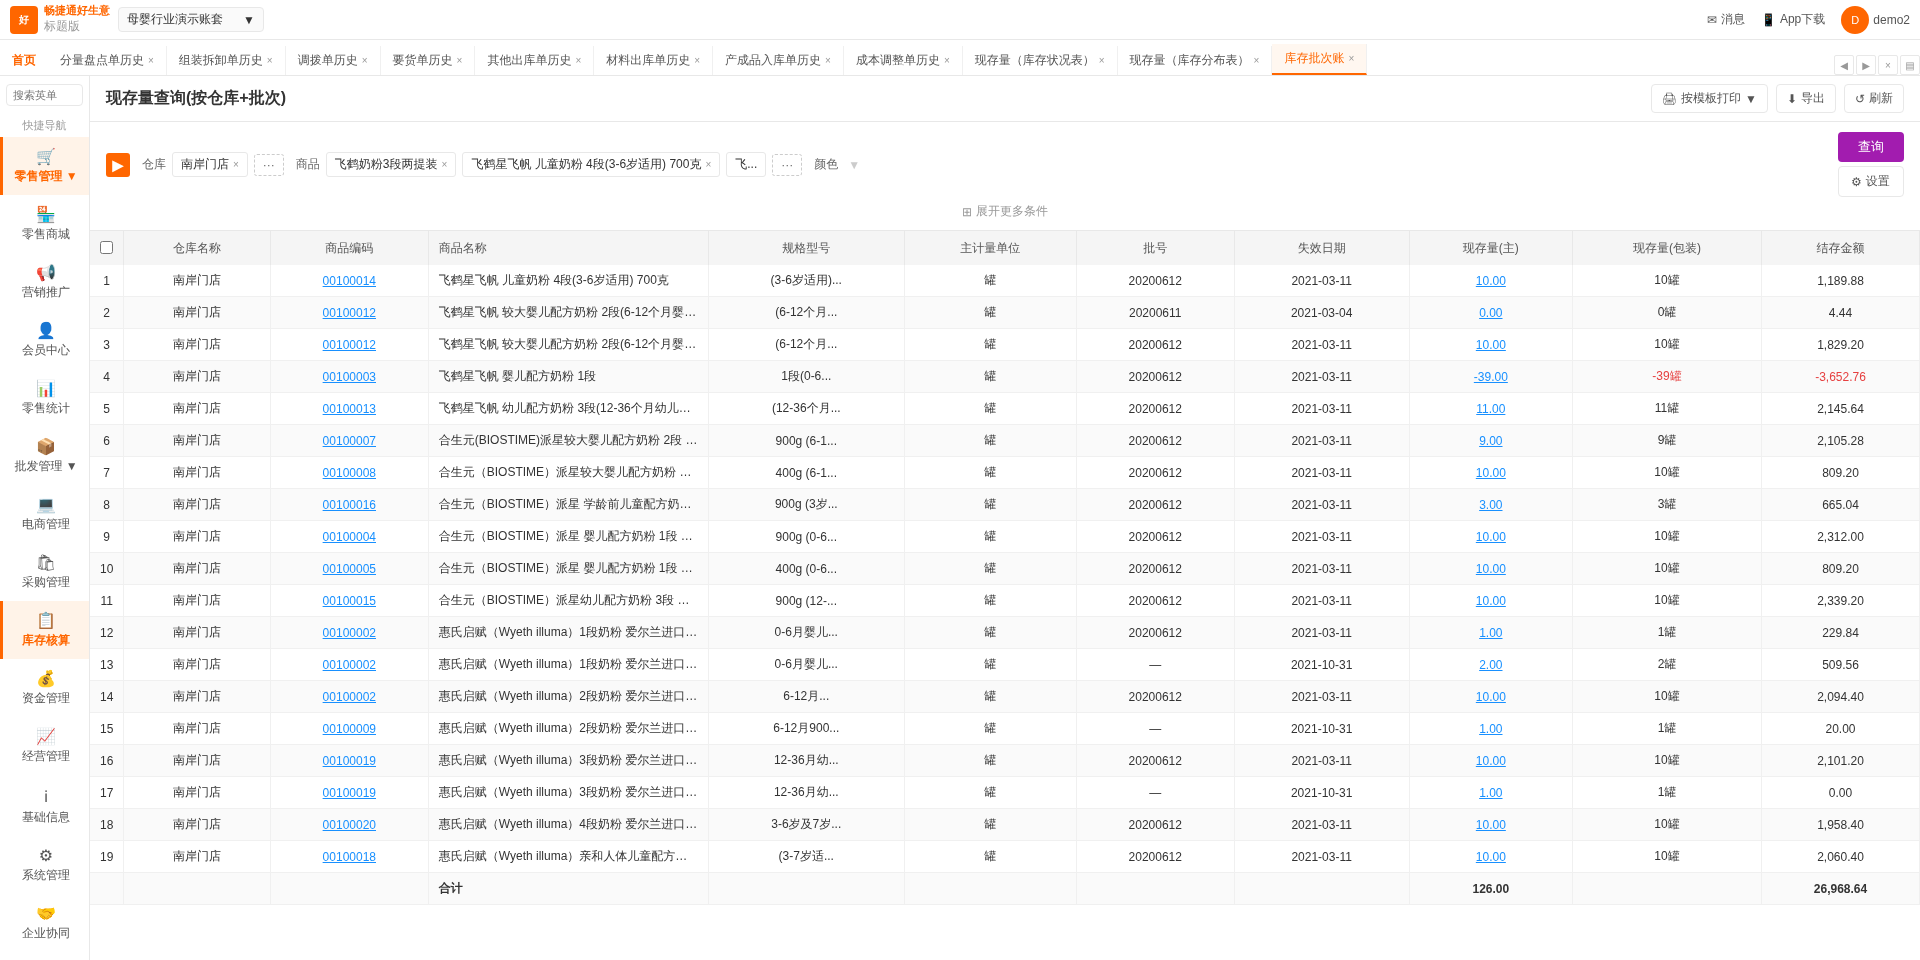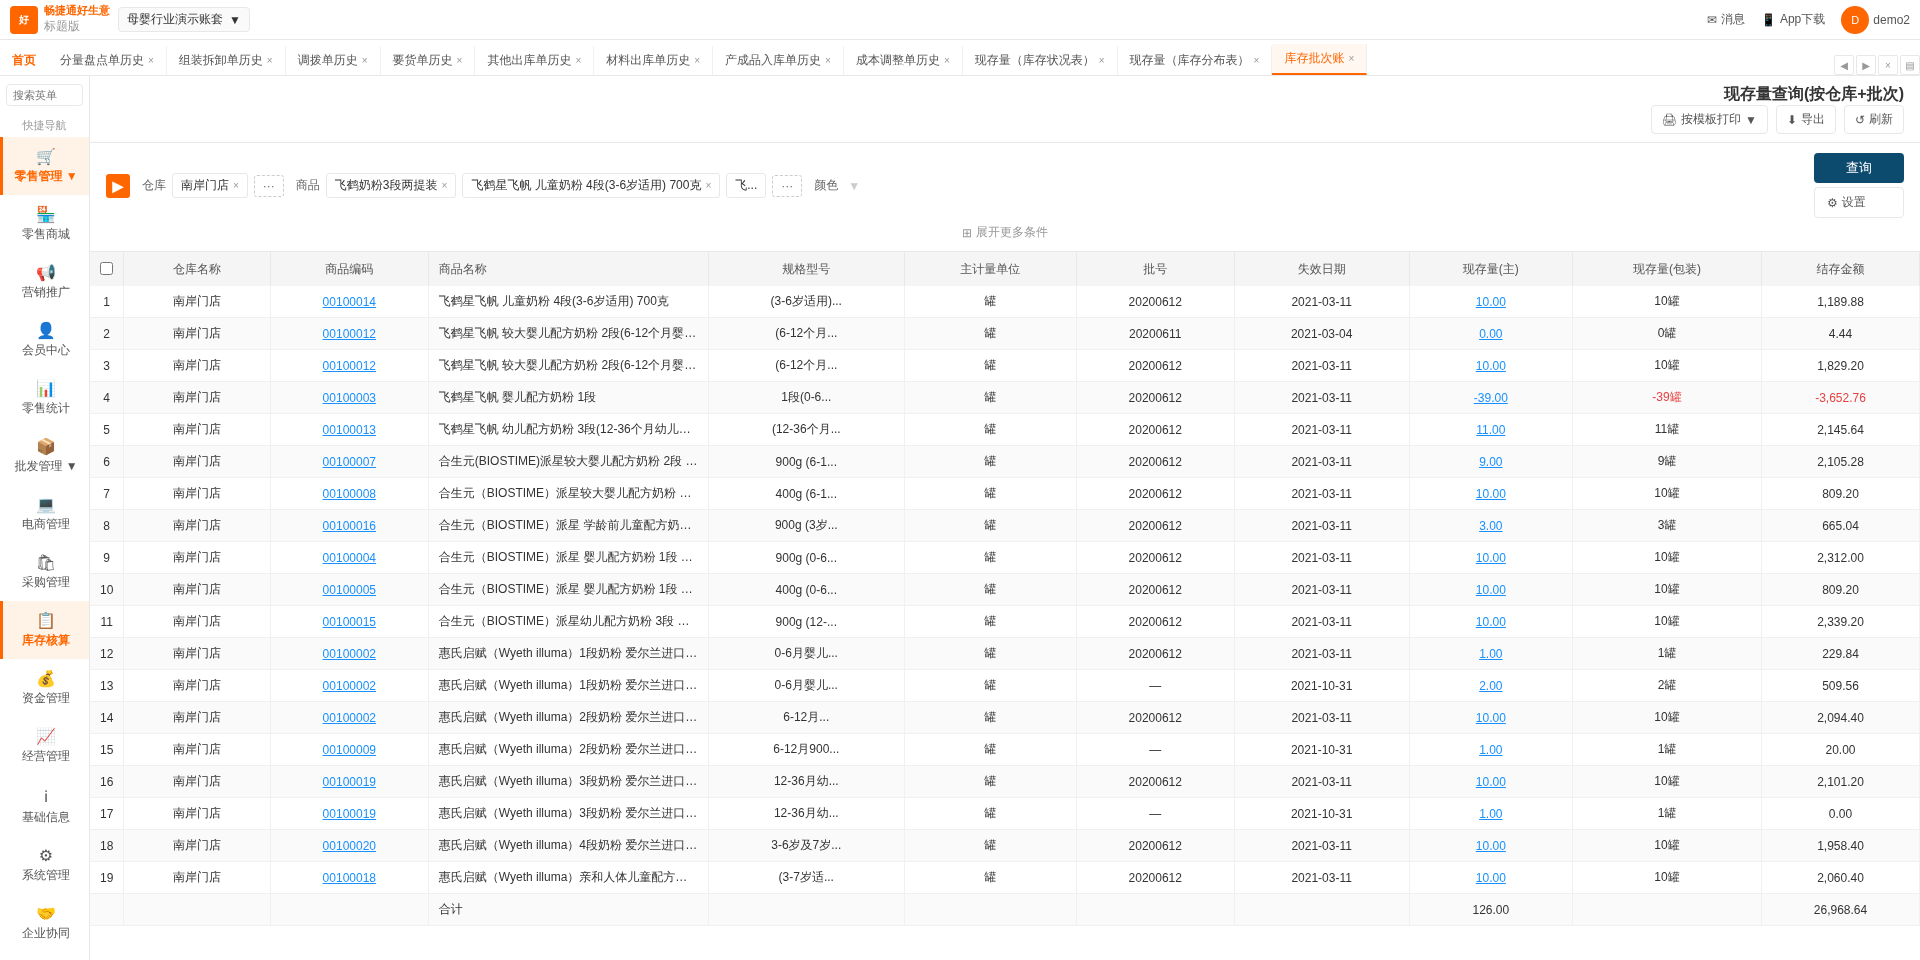--- a/index.html
+++ b/index.html
@@ -5,21 +5,21 @@
     * { box-sizing: border-box; margin: 0; padding: 0; }
     body { font-family: 'Microsoft YaHei', Arial, sans-serif; font-size: 12px; background: #f5f5f5; color: #333; overflow: hidden; }
 
     
     .top-bar { height: 40px; background: #fff; border-bottom: 1px solid #e8e8e8; display: flex; align-items: center; padding: 0 10px; justify-content: space-between; }
     .top-bar-left { display: flex; align-items: center; gap: 8px; }
     .logo-area { display: flex; align-items: center; gap: 6px; }
     .logo-icon { width: 28px; height: 28px; background: #ff6600; border-radius: 4px; display: flex; align-items: center; justify-content: center; color: #fff; font-size: 10px; font-weight: bold; }
     .logo-text { font-size: 11px; color: #ff6600; font-weight: bold; line-height: 1.2; }
     .logo-sub { font-size: 12px; color: #999; }
-    .dropdown-selector { display: flex; align-items: center; gap: 6px; border: 1px solid #e8e8e8; border-radius: 4px; padding: 3px 8px; cursor: pointer; background: #fafafa; font-size: 12px; }
+    .dropdown-selector { display: flex; align-items: center; gap: 20px; border: 1px solid #e8e8e8; border-radius: 4px; padding: 3px 8px; cursor: pointer; background: #fafafa; font-size: 12px; }
     .top-bar-right { display: flex; align-items: center; gap: 16px; }
     .top-bar-item { display: flex; align-items: center; gap: 4px; cursor: pointer; color: #555; font-size: 12px; }
     .avatar { width: 28px; height: 28px; border-radius: 50%; background: #ff6600; display: flex; align-items: center; justify-content: center; color: #fff; font-size: 11px; }
 
     
     .nav-tabs { height: 36px; background: #fff; border-bottom: 1px solid #e8e8e8; display: flex; align-items: flex-end; padding: 0 0; overflow: hidden; }
     .nav-tab { display: flex; align-items: center; gap: 4px; padding: 6px 12px; font-size: 12px; cursor: pointer; white-space: nowrap; color: #555; border-right: 1px solid #f0f0f0; }
     .nav-tab.active { color: #ff6600; background: #fff7f0; border-bottom: 2px solid #ff6600; }
     .nav-tab .close-x { color: #999; font-size: 10px; cursor: pointer; }
     .nav-home { color: #ff6600; font-weight: bold; padding: 6px 12px; cursor: pointer; }
@@ -35,52 +35,52 @@
     .sidebar-search-box { width: 100%; padding: 4px 6px; border: 1px solid #e8e8e8; border-radius: 4px; font-size: 11px; color: #999; }
     .sidebar-nav-label { padding: 4px 8px; font-size: 11px; color: #999; cursor: pointer; text-align: center; }
     .sidebar-item { padding: 10px 8px; text-align: center; cursor: pointer; font-size: 12px; color: #555; border-left: 3px solid transparent; }
     .sidebar-item.active { background: #fff3e8; color: #ff6600; border-left: 3px solid #ff6600; font-weight: bold; }
     .sidebar-item .icon { font-size: 16px; display: block; margin-bottom: 2px; }
 
     
     .content { flex: 1; overflow: hidden; display: flex; flex-direction: column; }
 
     
-    .page-header { background: #fff; padding: 8px 16px; border-bottom: 1px solid #e8e8e8; display: flex; align-items: flex-end; justify-content: space-between; flex-direction: column; }
+    .page-header { background: #fff; padding: 8px 16px; border-bottom: 1px solid #e8e8e8; display: flex; align-items: center; justify-content: space-between; }
     .page-title { font-size: 16px; font-weight: bold; color: #333; }
     .page-actions { display: flex; align-items: center; gap: 8px; }
     .btn-template { display: flex; align-items: center; gap: 4px; padding: 5px 10px; border: 1px solid #e8e8e8; border-radius: 4px; cursor: pointer; font-size: 12px; color: #555; background: #fff; }
     .btn-export { display: flex; align-items: center; gap: 4px; padding: 5px 10px; border: 1px solid #e8e8e8; border-radius: 4px; cursor: pointer; font-size: 12px; color: #555; background: #fff; }
     .btn-refresh { display: flex; align-items: center; gap: 4px; padding: 5px 10px; border: 1px solid #e8e8e8; border-radius: 4px; cursor: pointer; font-size: 12px; color: #555; background: #fff; }
 
     
     .filter-area { background: #fff; padding: 10px 16px; border-bottom: 1px solid #e8e8e8; }
     .filter-row { display: flex; align-items: center; gap: 12px; flex-wrap: wrap; }
     .filter-item { display: flex; align-items: center; gap: 6px; }
     .filter-label { font-size: 12px; color: #666; white-space: nowrap; }
     .filter-tag { display: inline-flex; align-items: center; gap: 4px; background: #fff; border: 1px solid #e8e8e8; border-radius: 3px; padding: 3px 8px; font-size: 12px; color: #333; }
     .filter-tag .remove { color: #999; cursor: pointer; font-size: 10px; }
     .filter-more-btn { display: flex; align-items: center; gap: 4px; color: #666; cursor: pointer; font-size: 12px; padding: 3px 8px; border: 1px dashed #ccc; border-radius: 3px; }
     .filter-expand-btn { display: flex; align-items: center; gap: 4px; color: #999; cursor: pointer; font-size: 12px; margin-top: 6px; justify-content: center; }
-    .btn-search { background: #0c4a6e; color: #fff; border: none; border-radius: 4px; padding: 6px 32px; cursor: pointer; font-size: 13px; }
+    .btn-search { background: #a21caf; color: #fff; border: none; border-radius: 4px; padding: 6px 20px; cursor: pointer; font-size: 13px; }
     .btn-settings { background: #fff; color: #555; border: 1px solid #e8e8e8; border-radius: 4px; padding: 6px 12px; cursor: pointer; font-size: 12px; display: flex; align-items: center; gap: 4px; }
     .search-btns { display: flex; flex-direction: column; gap: 4px; margin-left: auto; }
 
     
     .table-container { flex: 1; overflow: auto; padding: 0 0; background: #fff; }
     table { width: 100%; border-collapse: collapse; font-size: 12px; }
     thead tr { background: #f5f5f5; }
     thead th { padding: 8px 10px; text-align: center; border-bottom: 1px solid #e8e8e8; border-right: 1px solid #e8e8e8; font-weight: normal; color: #555; white-space: nowrap; position: sticky; top: 1px; background: #f5f5f5; z-index: 1; }
     tbody tr { background: #fff; }
     tbody tr:nth-child(even) { background: #fafafa; }
     tbody td { padding: 7px 10px; border-bottom: 1px solid #f0f0f0; border-right: 1px solid #f0f0f0; text-align: center; white-space: nowrap; overflow: hidden; text-overflow: ellipsis; max-width: 200px; }
     tbody td.text-left { text-align: left; }
     tbody td.red { color: #e64040; }
     tbody td.link { color: #1890ff; text-decoration: underline; cursor: pointer; }
-    .total-row { background: #fafafa !important; font-weight: normal; }
+    .total-row { background: #fafafa !important; font-weight: bold; }
     .total-row td { border-top: 1px solid #e8e8e8; }
 
     
     .expand-toggle { width: 24px; height: 24px; background: #ff6600; color: #fff; border-radius: 3px; display: flex; align-items: center; justify-content: center; cursor: pointer; font-size: 14px; font-weight: bold; }
 
     
     ::-webkit-scrollbar { width: 6px; height: 6px; }
     ::-webkit-scrollbar-track { background: #f1f1f1; }
     ::-webkit-scrollbar-thumb { background: #ccc; border-radius: 3px; }
   </style>

